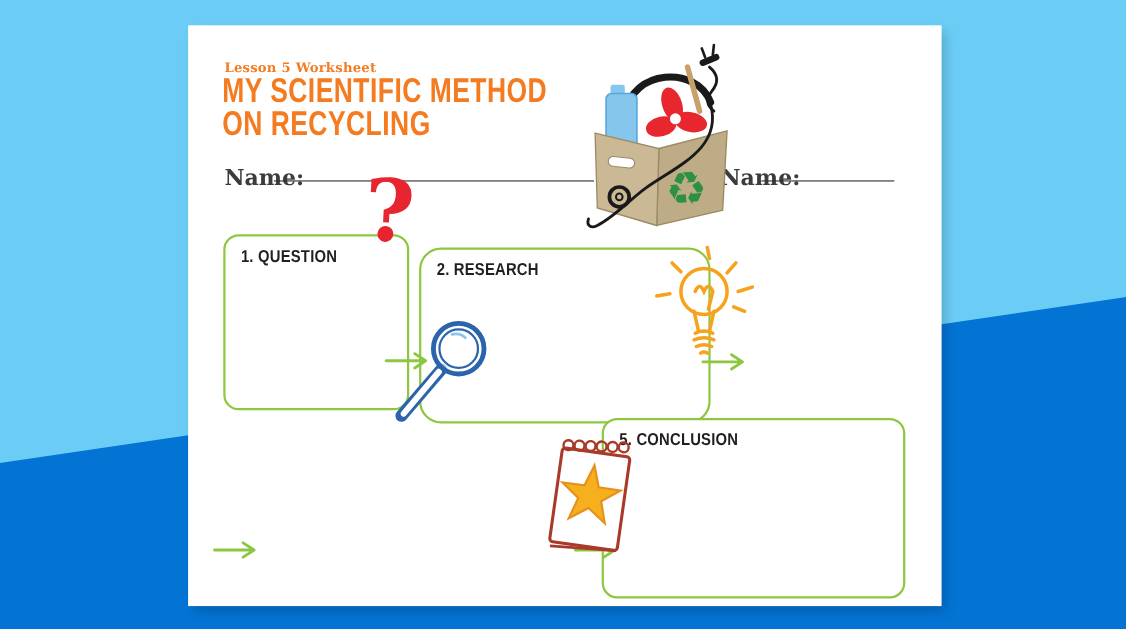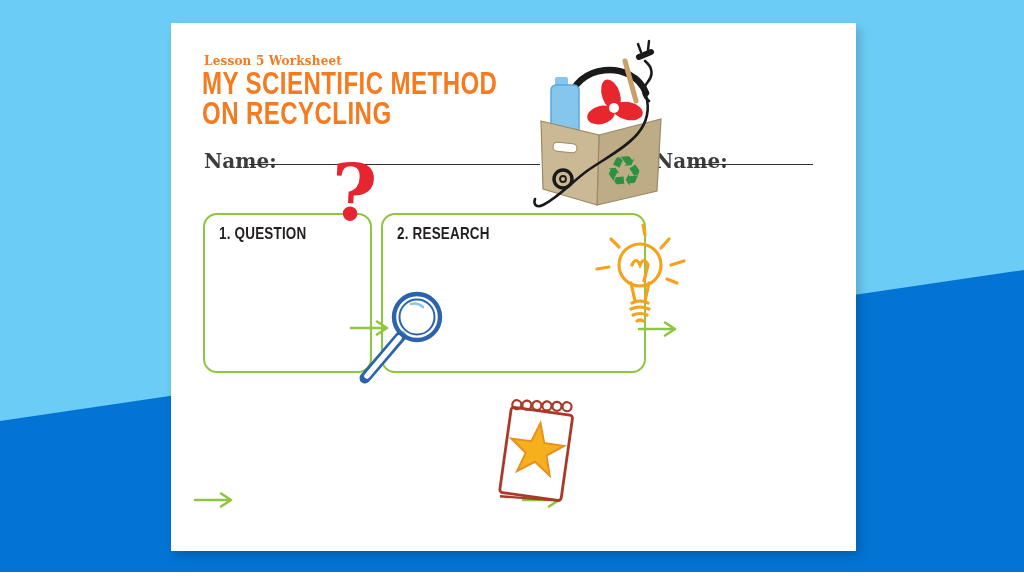--- a/index.html
+++ b/index.html
@@ -98,22 +98,25 @@
       <text x="76" y="147" font-size="42" fill="#2e9141" transform="rotate(-5 96 132)">♻</text>
 
       <circle cx="34" cy="140" r="9" fill="none" stroke="#1a1a1a" stroke-width="3.4"></circle>
       <circle cx="34" cy="140" r="3" fill="none" stroke="#1a1a1a" stroke-width="1.8"></circle>
       <path d="M117 56 C 128 96, 86 112, 58 132 C 44 142, 30 158, 14 166 C 8 169, 4 166, 6 160" fill="none" stroke="#1a1a1a" stroke-width="2.6" stroke-linecap="round"></path>
     </svg>
 
     <div class="sm-box" style="left:32px;top:162px;width:169px;height:160px;">
       <div class="box-label">1. QUESTION</div>
     </div>
-    <div class="sm-box" style="left:210px;top:162px;width:265px;height:160px;">
+    <div class="sm-box" style="left:210px;top:174px;width:265px;height:160px;border-radius:20px;">
       <div class="box-label">2. RESEARCH</div>
+    </div>
+    <div class="sm-box" style="left:376px;top:329px;width:276px;height:164px;">
+      <div class="box-label">5. CONCLUSION</div>
     </div>
 
     <svg class="arrow" style="left:178px;top:296px;" viewBox="0 0 44 18">
       <path d="M2 9 H37 M28 2.5 L38 9 L28 15.5" fill="none" stroke="#8dc63f" stroke-width="2.6" stroke-linecap="round" stroke-linejoin="round"></path>
     </svg>
     <svg class="arrow" style="left:466px;top:297px;" viewBox="0 0 44 18">
       <path d="M2 9 H37 M28 2.5 L38 9 L28 15.5" fill="none" stroke="#8dc63f" stroke-width="2.6" stroke-linecap="round" stroke-linejoin="round"></path>
     </svg>
     <svg class="arrow" style="left:22px;top:468px;" viewBox="0 0 44 18">
       <path d="M2 9 H37 M28 2.5 L38 9 L28 15.5" fill="none" stroke="#8dc63f" stroke-width="2.6" stroke-linecap="round" stroke-linejoin="round"></path>

